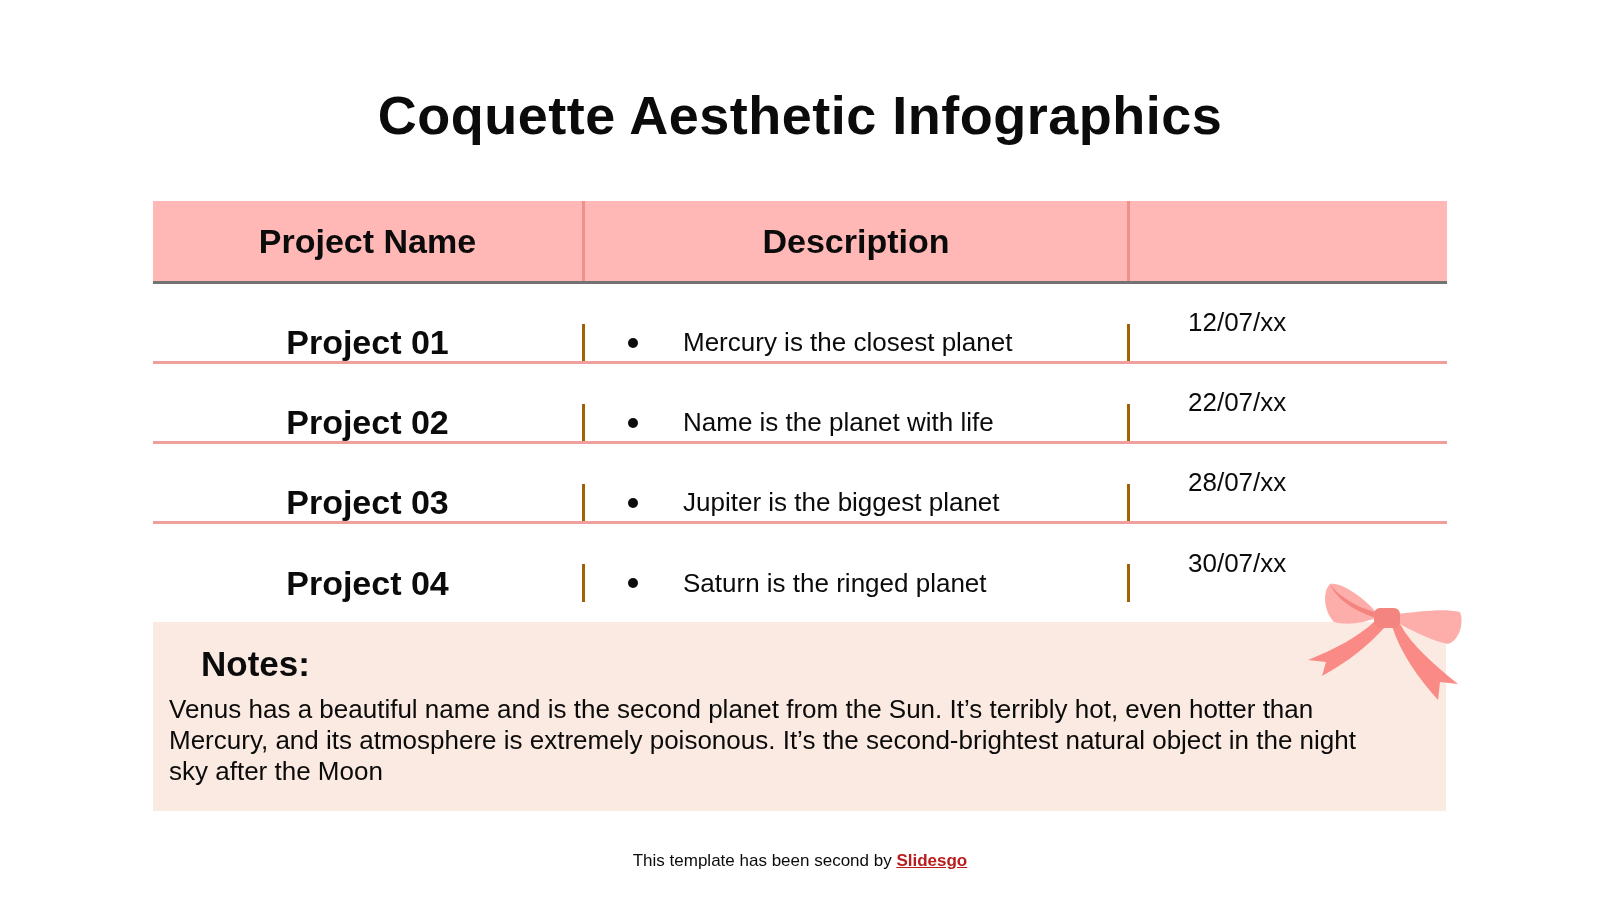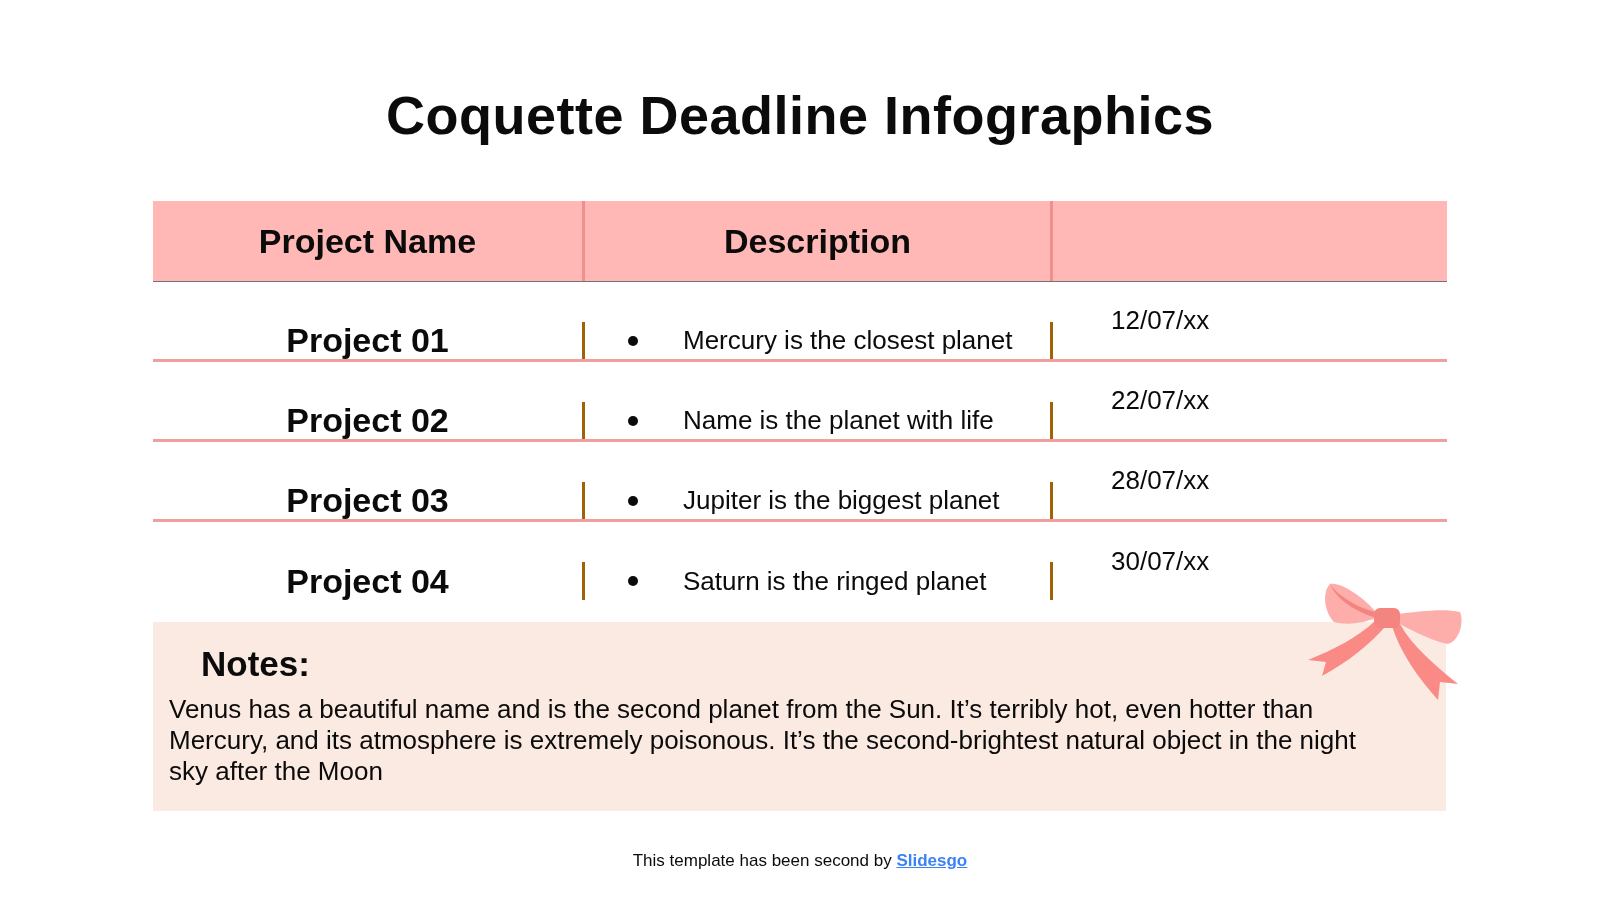--- a/index.html
+++ b/index.html
@@ -1,43 +1,43 @@
 <!DOCTYPE html>
 <html><head>
 <meta charset="utf-8">
 <style>
   html, body { margin:0; padding:0; }
   body { width:1600px; height:900px; background:#ffffff; position:relative; overflow:hidden;
          font-family:"Liberation Sans", "DejaVu Sans", sans-serif; color:#0b0b0b; }
   .title { position:absolute; left:0; top:84px; width:1600px; text-align:center;
            font-size:54px; font-weight:bold; letter-spacing:0.5px; }
   .table { position:absolute; left:153px; top:201px; width:1294px; }
-  .hdr { height:80px; background:#ffb8b6; display:flex; border-bottom:1px solid #737373; }
+  .hdr { height:80px; background:#ffb8b6; display:flex; border-bottom:3px solid #737373; }
   .cell { display:flex; align-items:center; justify-content:center; box-sizing:border-box; }
-  .c1 { width:432px; } .c2 { width:468px; } .c3 { width:317px; }
+  .c1 { width:432px; } .c2 { width:545px; } .c3 { width:317px; }
   .hdr .cell { font-size:34px; font-weight:bold; }
   .hdr .c1, .hdr .c2 { border-right:3px solid #f0908c; }
   .row { display:flex; height:77px; border-bottom:3px solid #f0a09c; }
   .row:last-child { border-bottom:none; height:78px; }
   .row .c1, .row .c2 { border-right:3px solid #a16207;margin-top:40px; }
   .row .c1 { font-size:34px; font-weight:bold; }
   .row .c2 { justify-content:flex-start; font-size:26px; }
   .bullet { width:10px; height:10px; border-radius:50%; background:#0b0b0b; margin-left:43px; margin-right:45px; flex:none; }
   .row .c3 { font-size:26px; justify-content:flex-start; padding-left:58px; }
   .notes { position:absolute; left:153px; top:622px; width:1293px; height:189px; background:#fbeae1; box-sizing:border-box; padding:22px 16px; }
   .notes-title { font-size:35px; font-weight:bold; margin-bottom:10px;margin-left:32px; }
   .notes-body { font-size:26px; line-height:31px; width:1230px; }
   .bow { position:absolute; left:1308px; top:582px; width:160px; height:130px; }
   .footer { position:absolute; top:851px; left:0; width:1600px; text-align:center; font-size:17px; }
-  .footer a { color:#3b82f6; font-weight:bold; text-decoration:underline; }
+  .footer a { color:#b91c1c; font-weight:bold; text-decoration:underline; }
 </style>
 </head>
 <body>
 
-<div class="title">Coquette Deadline Infographics</div>
+<div class="title">Coquette Aesthetic Infographics</div>
 
 <div class="table">
   <div class="hdr">
     <div class="cell c1">Project Name</div>
     <div class="cell c2">Description</div>
   </div>
   <div class="row">
     <div class="cell c1">Project 01</div>
     <div class="cell c2">
         <span class="bullet"></span>

